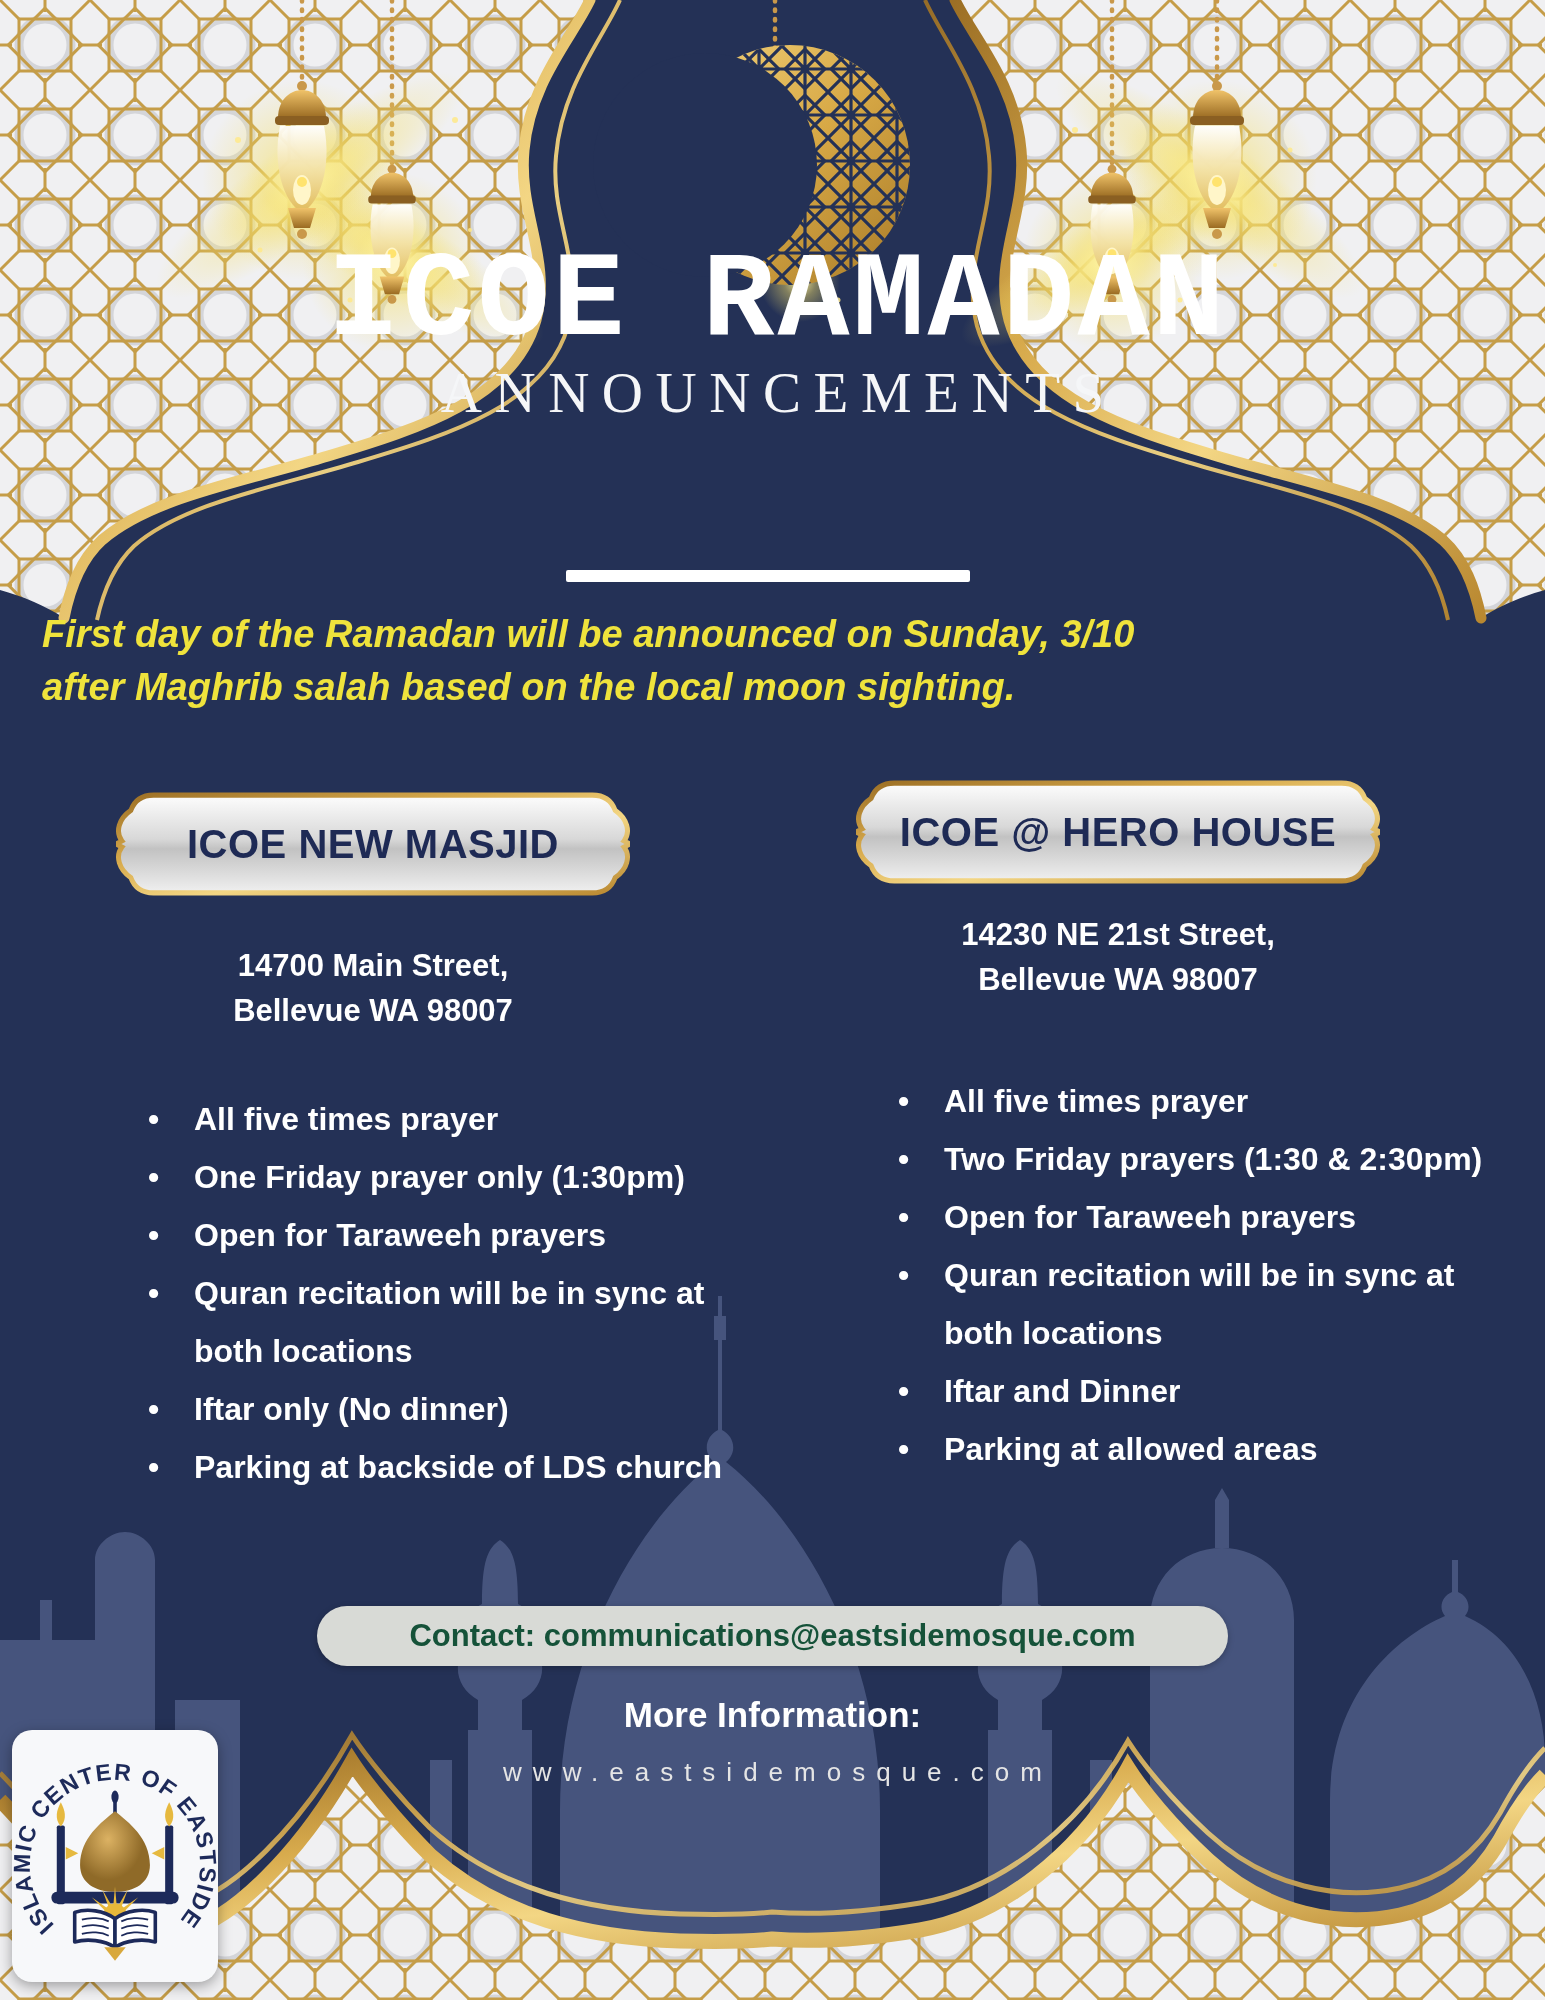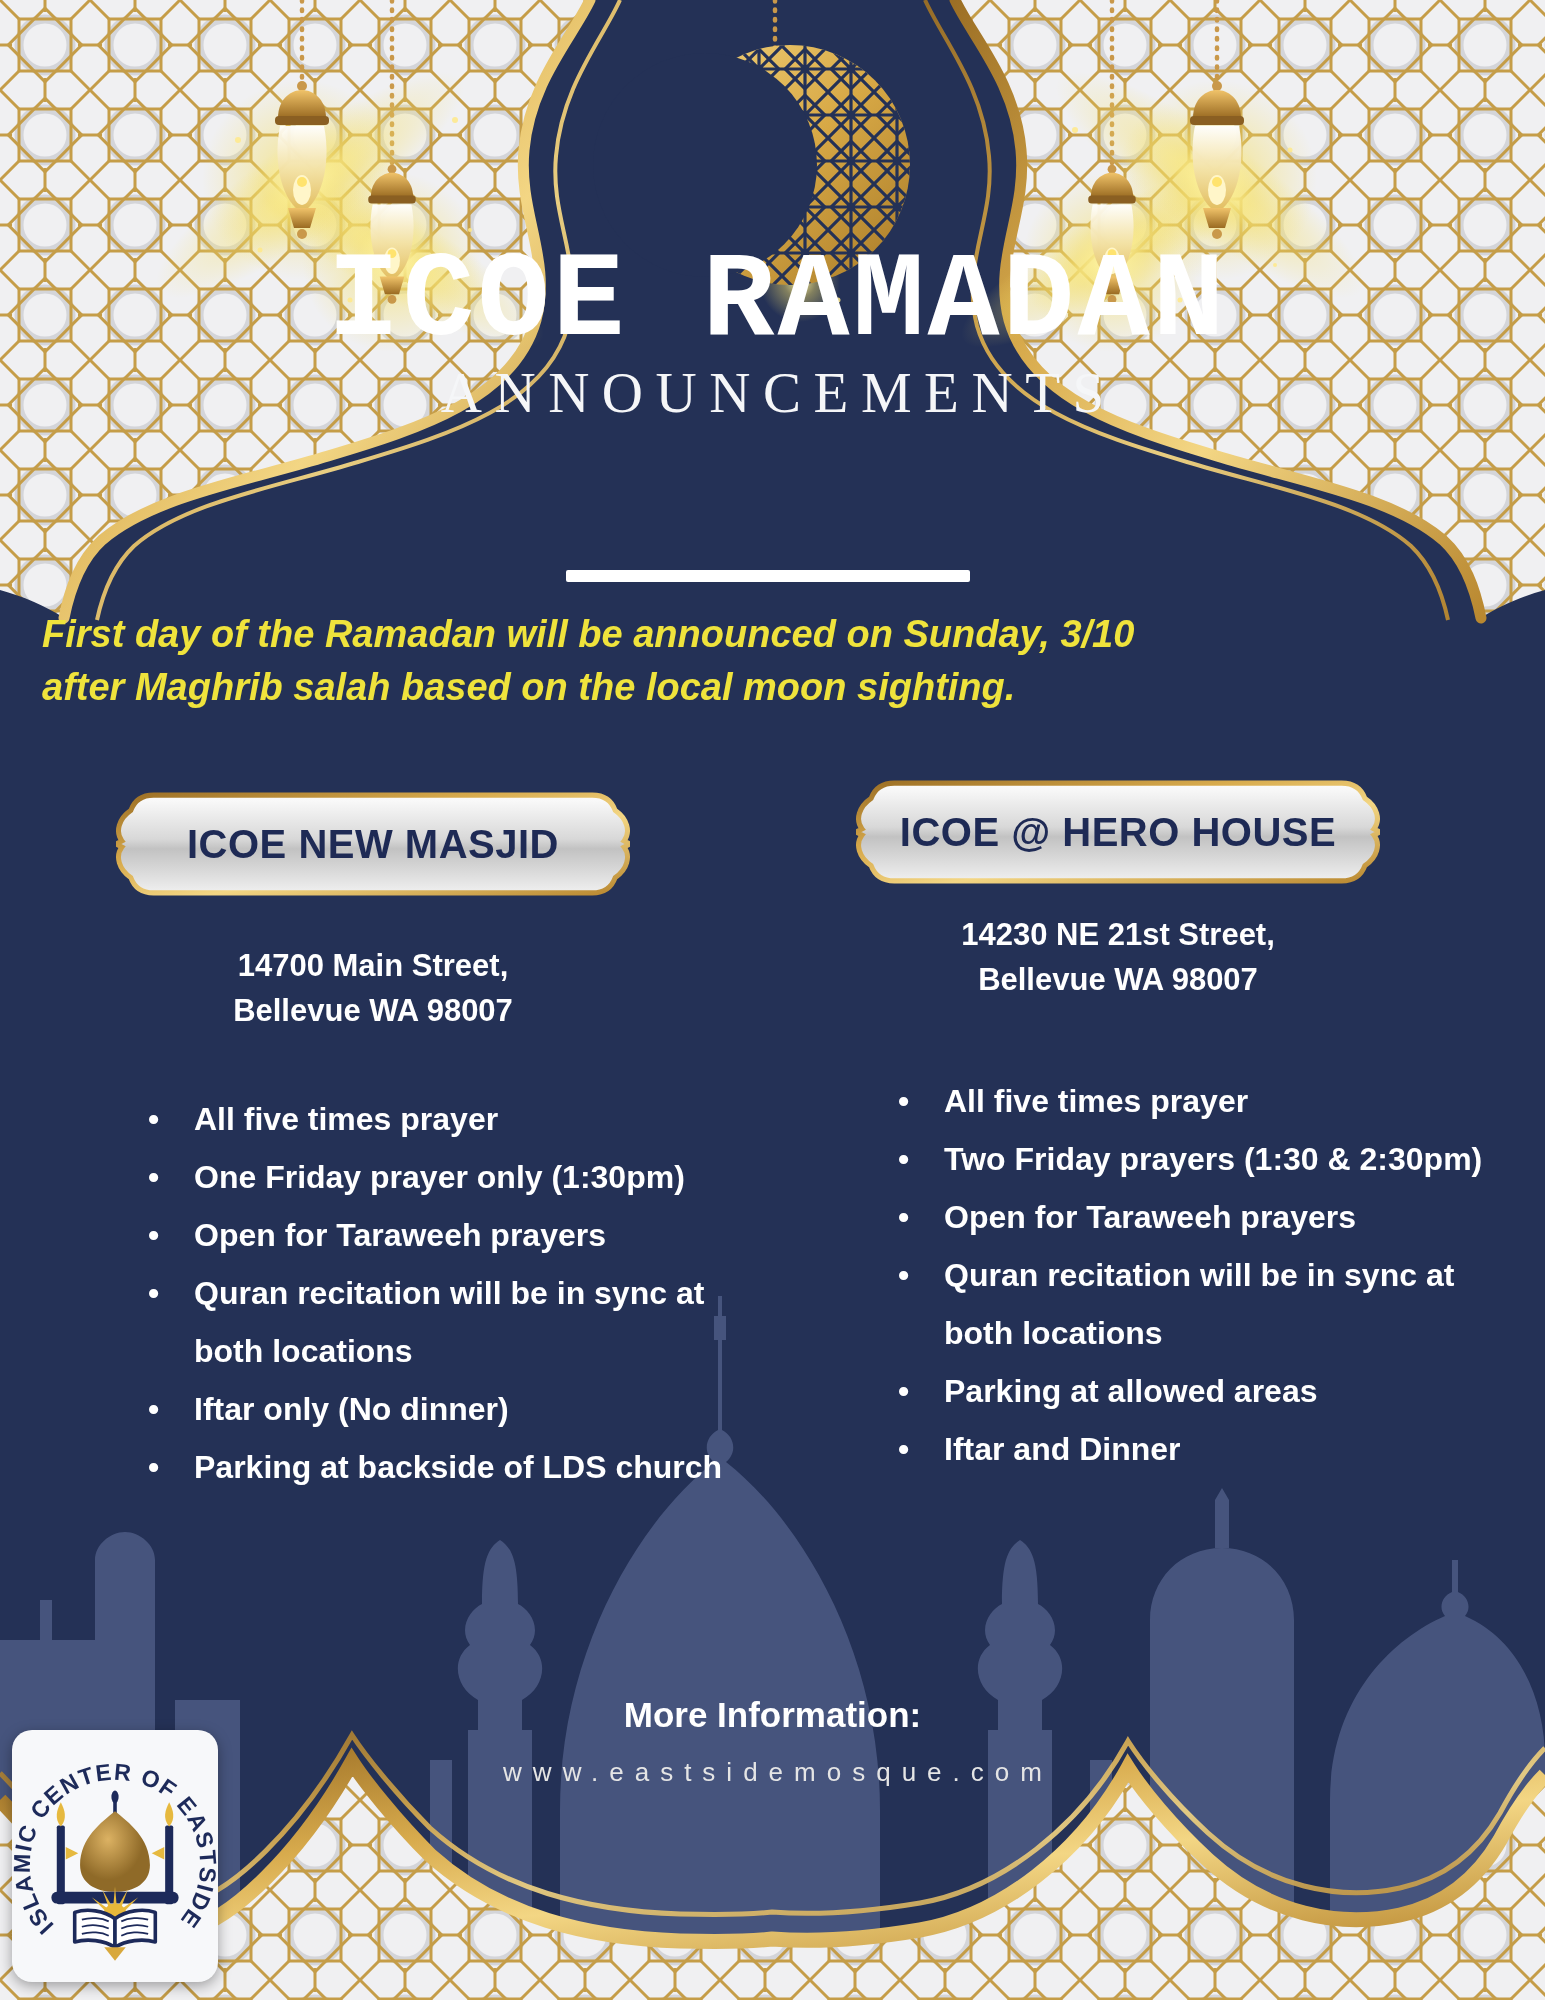--- a/index.html
+++ b/index.html
@@ -226,24 +226,27 @@
     <li>Open for Taraweeh prayers</li>
     <li>Quran recitation will be in sync at both locations</li>
     <li>Iftar only (No dinner)</li>
     <li>Parking at backside of LDS church</li>
   </ul>
   <ul class="bullets bullets-right">
     <li>All five times prayer</li>
     <li>Two Friday prayers (1:30 &amp; 2:30pm)</li>
     <li>Open for Taraweeh prayers</li>
     <li>Quran recitation will be in sync at both locations</li>
+    <li>Iftar and Dinner</li>
     <li>Parking at allowed areas</li>
-    <li>Iftar and Dinner</li>
   </ul>
 
+  <div class="contact-pill">
+    <span>Contact: communications@eastsidemosque.com</span>
+  </div>
   <div class="txt more-info">More Information:</div>
   <div class="txt website">www.eastsidemosque.com</div>
 
   <div class="logo-card">
     <svg viewBox="0 0 230 260">
       <defs>
         <radialGradient id="logoDomeGrad" cx="0.4" cy="0.35">
           <stop offset="0" stop-color="#dcb263"></stop>
             <stop offset="1" stop-color="#8f6a28"></stop>
         </radialGradient>

